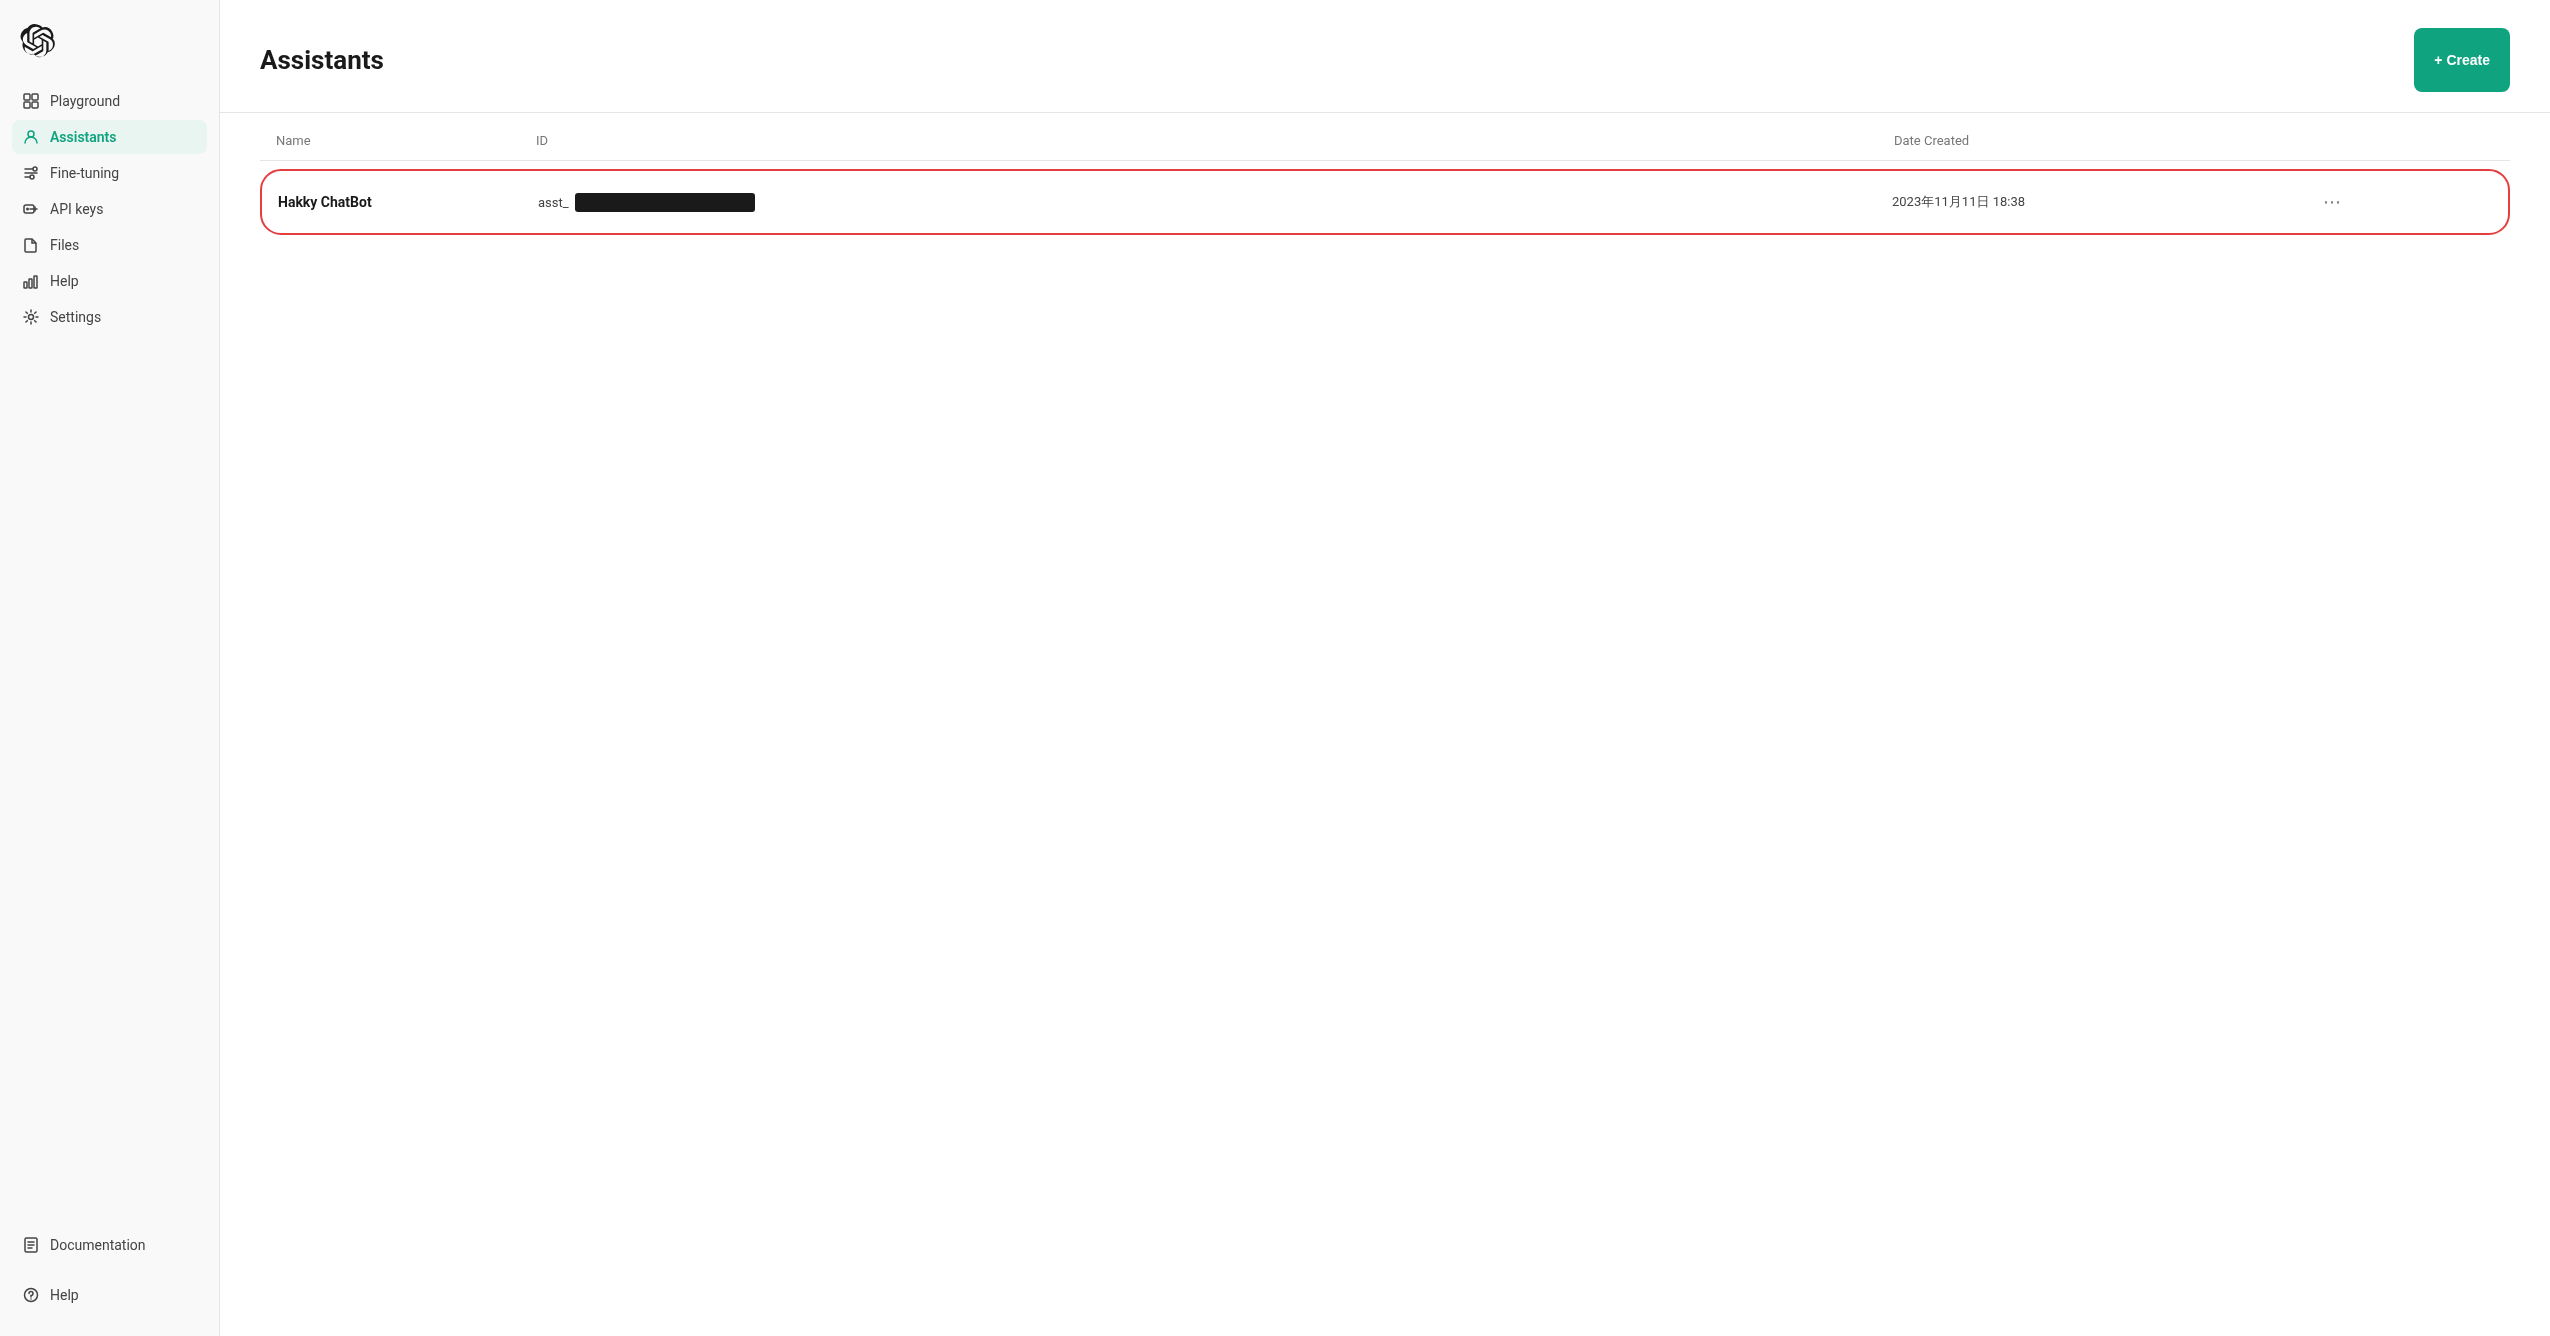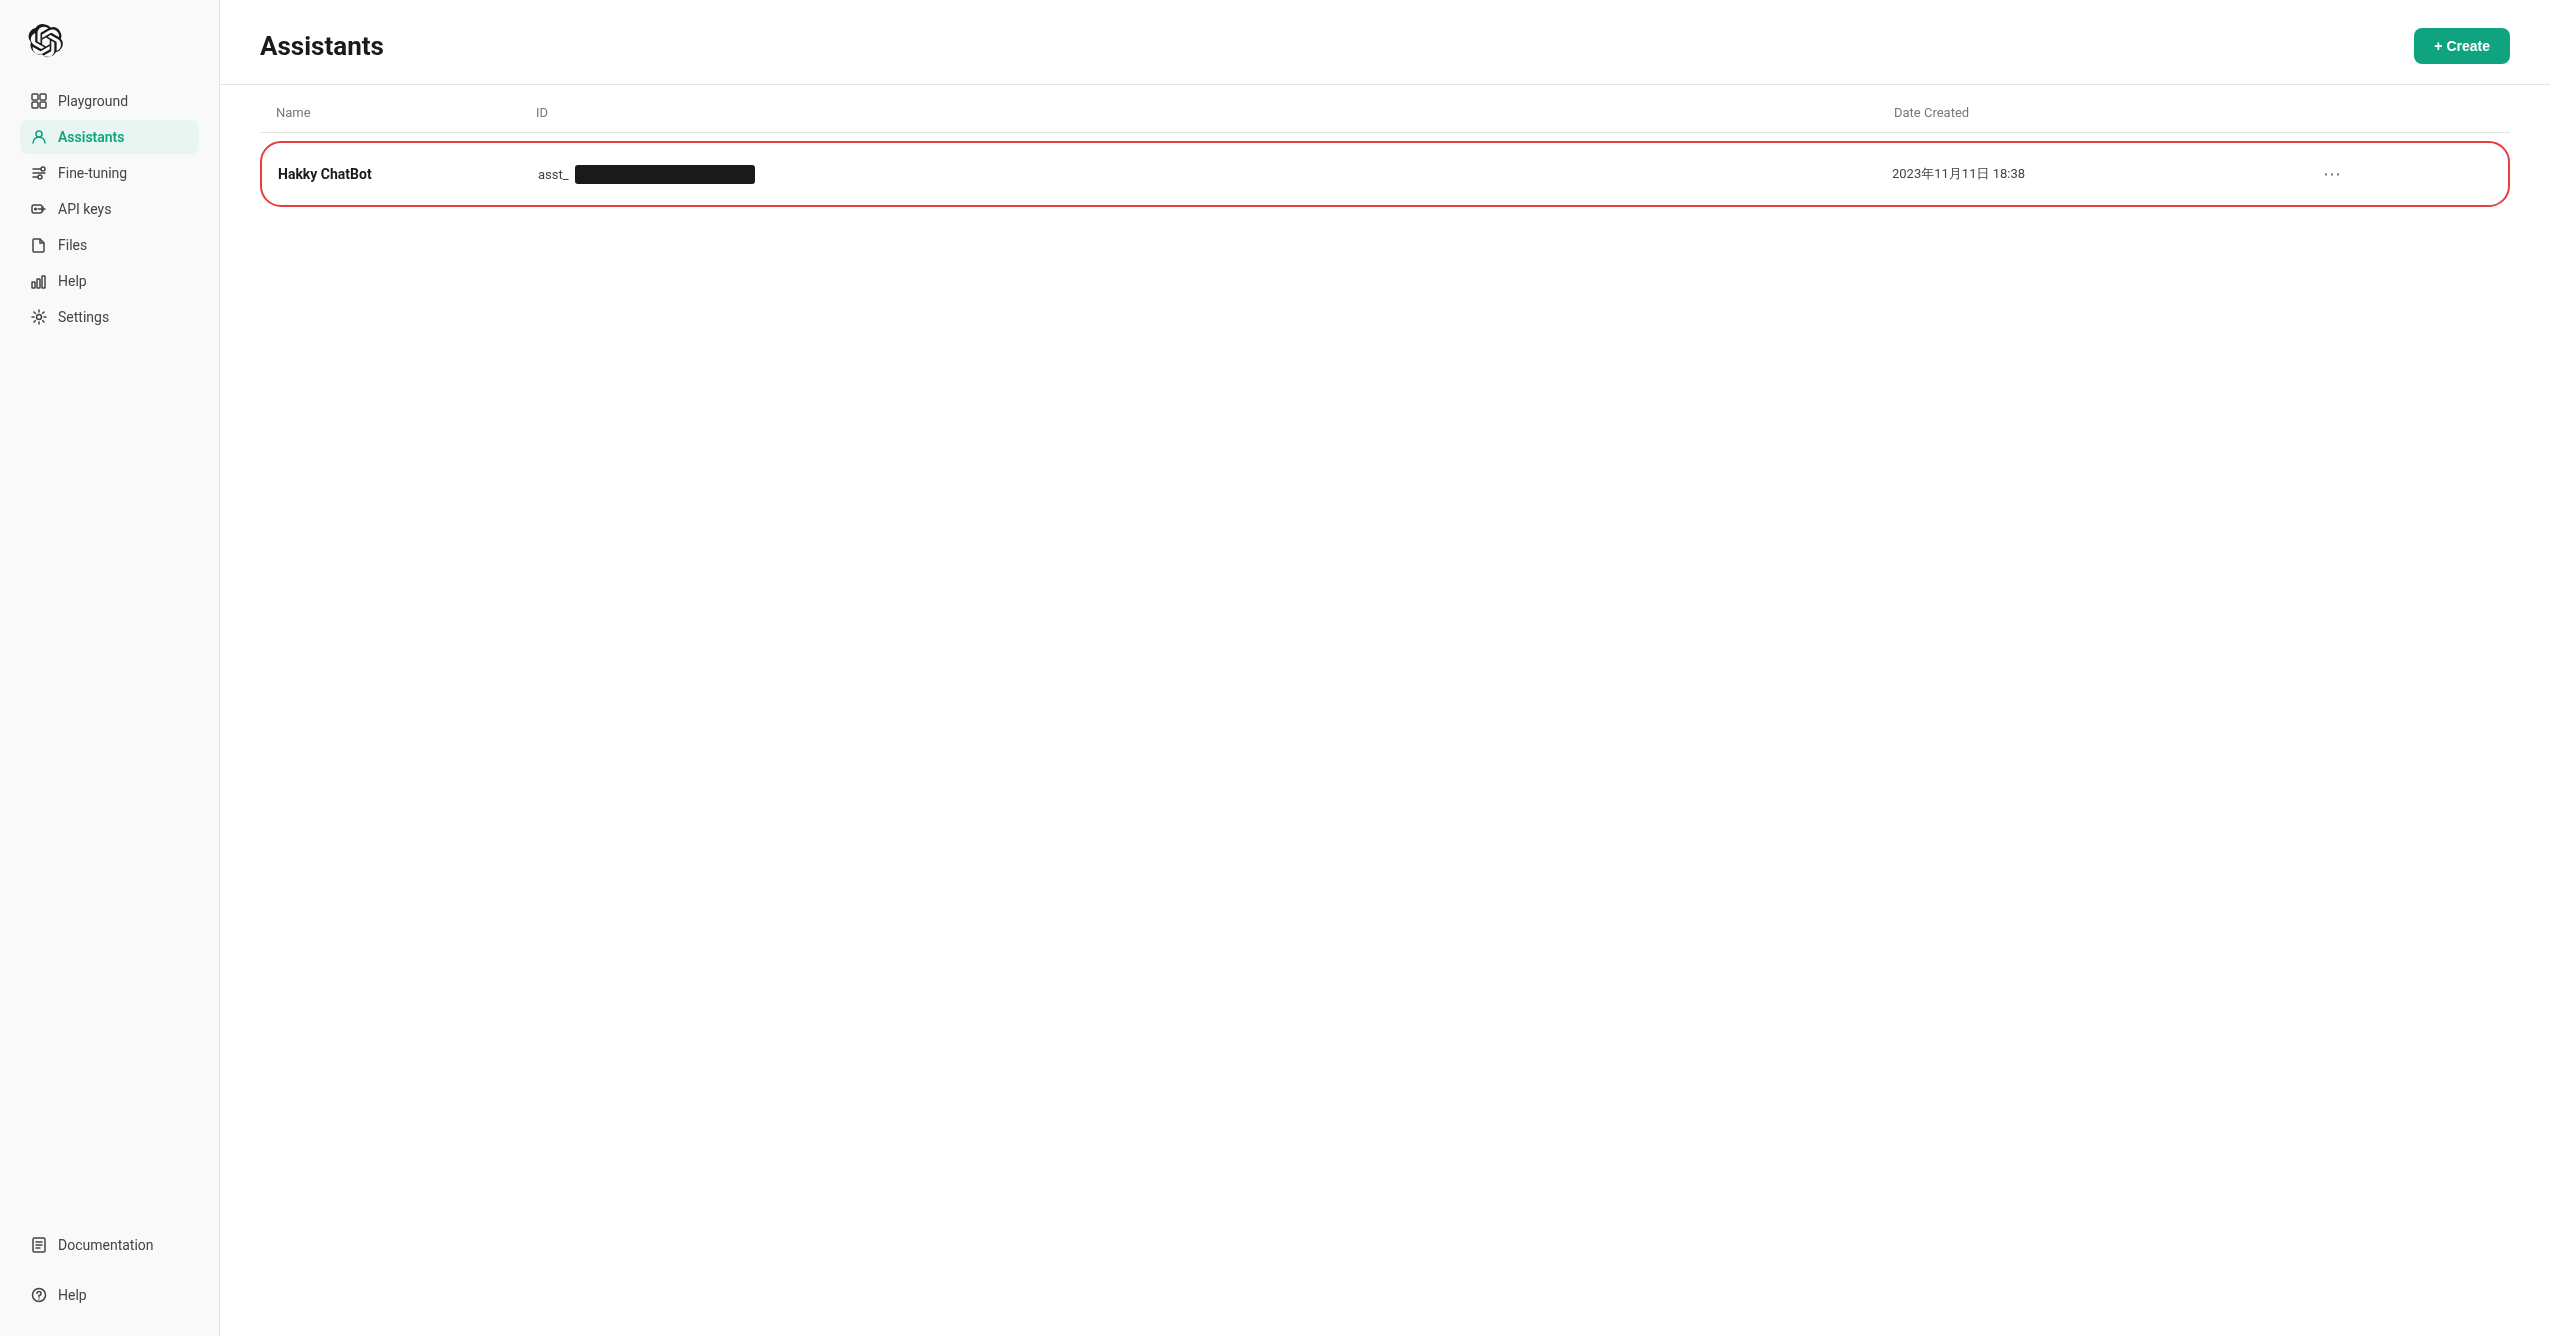--- a/index.html
+++ b/index.html
@@ -14,21 +14,21 @@
     }
 
     
     .sidebar {
       width: 220px;
       min-width: 220px;
       background: #f9f9f9;
       border-right: 1px solid #e5e5e5;
       display: flex;
       flex-direction: column;
-      padding: 16px 12px;
+      padding: 16px 4px;
       height: 100vh;
     }
 
     .logo-area {
       padding: 8px 16px 24px 16px;
     }
 
     .logo-icon {
       width: 36px;
       height: 36px;
@@ -98,21 +98,21 @@
       font-size: 26px;
       font-weight: 700;
       color: #1a1a1a;
     }
 
     .create-button {
       background: #10a37f;
       color: #fff;
       border: none;
       border-radius: 8px;
-      padding: 10px 20px;
+      padding: 24px 20px;
       font-size: 14px;
       font-weight: 600;
       cursor: pointer;
       display: flex;
       align-items: center;
       gap: 6px;
     }
 
     .table-container {
       flex: 1;

